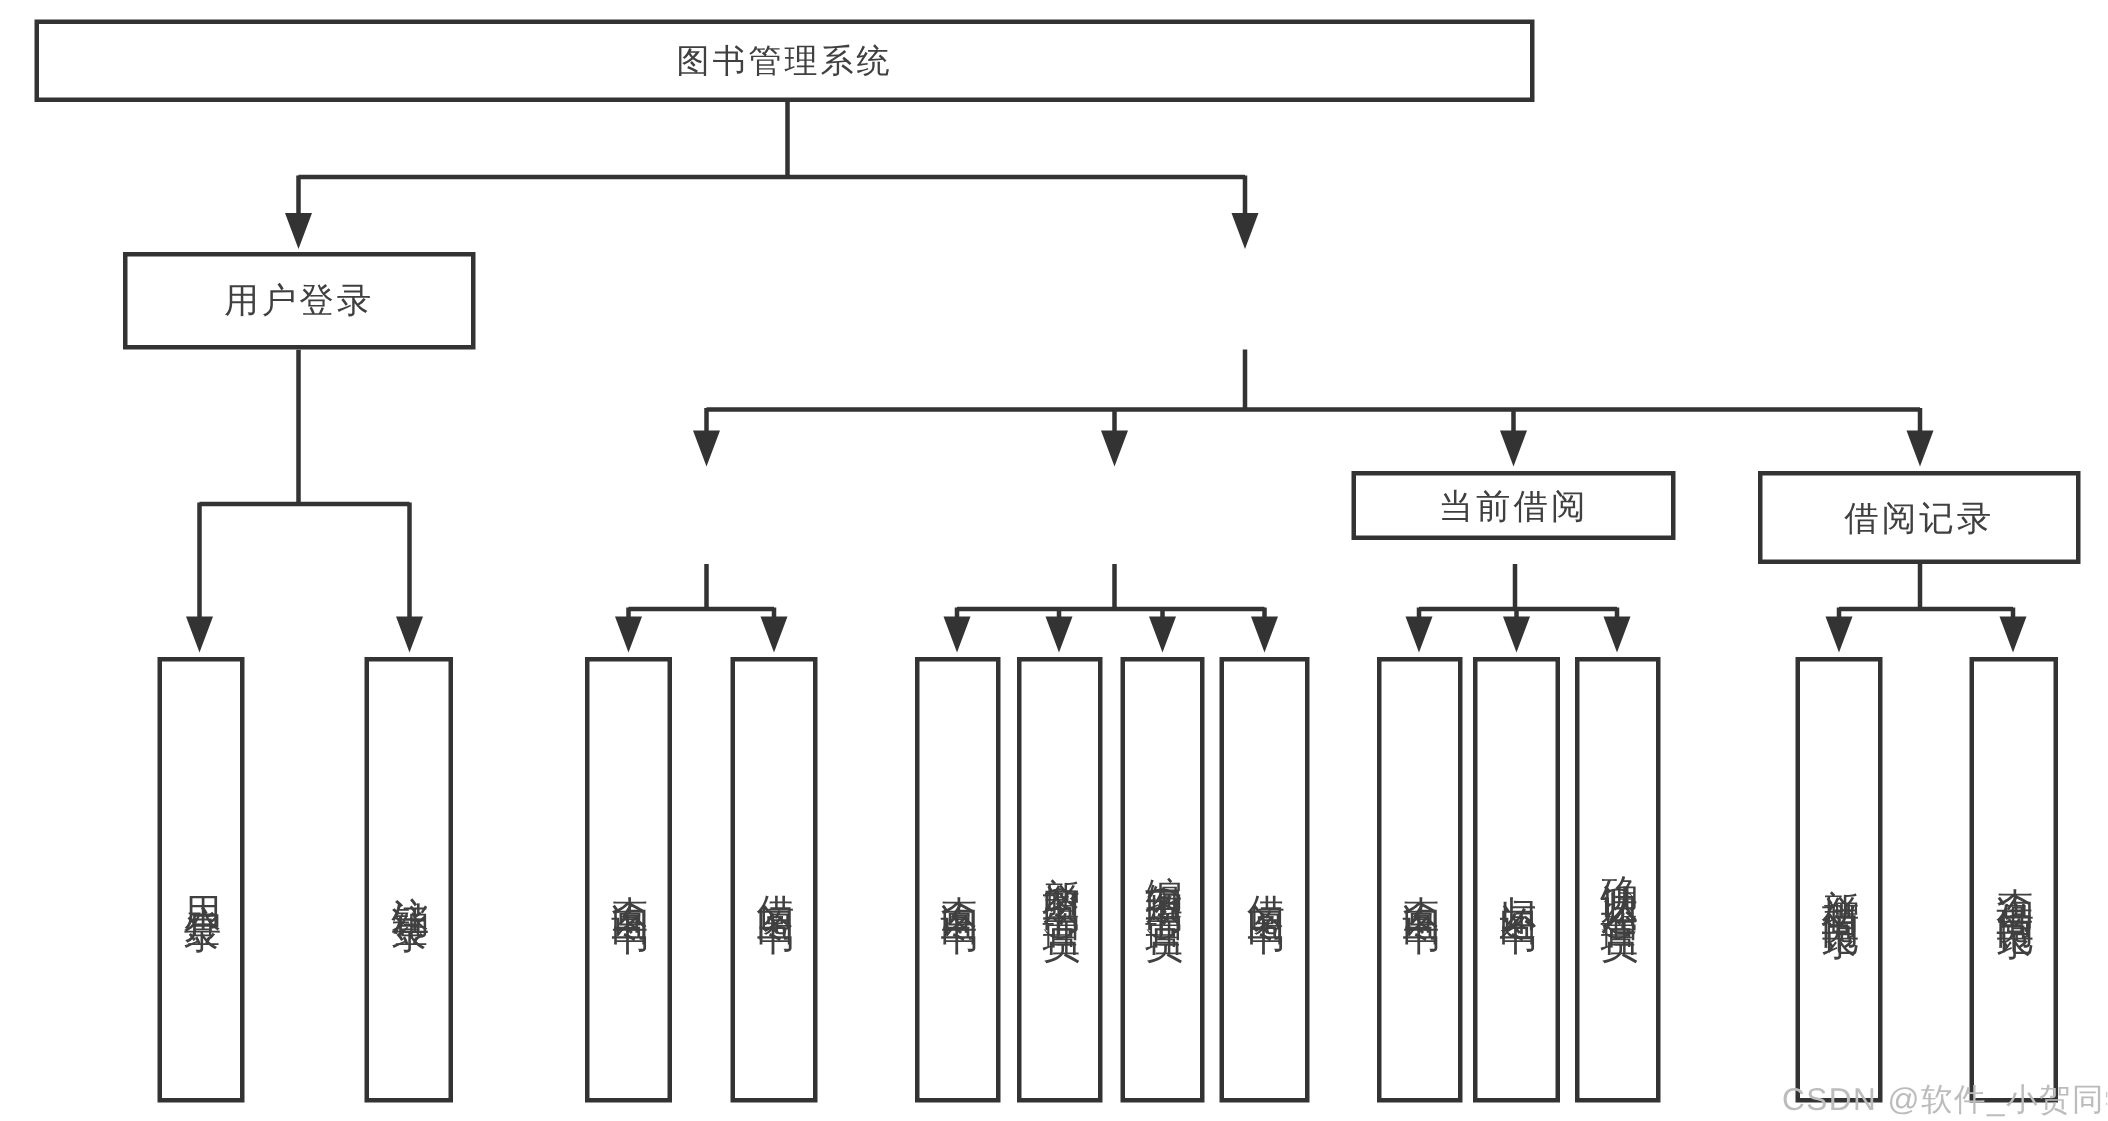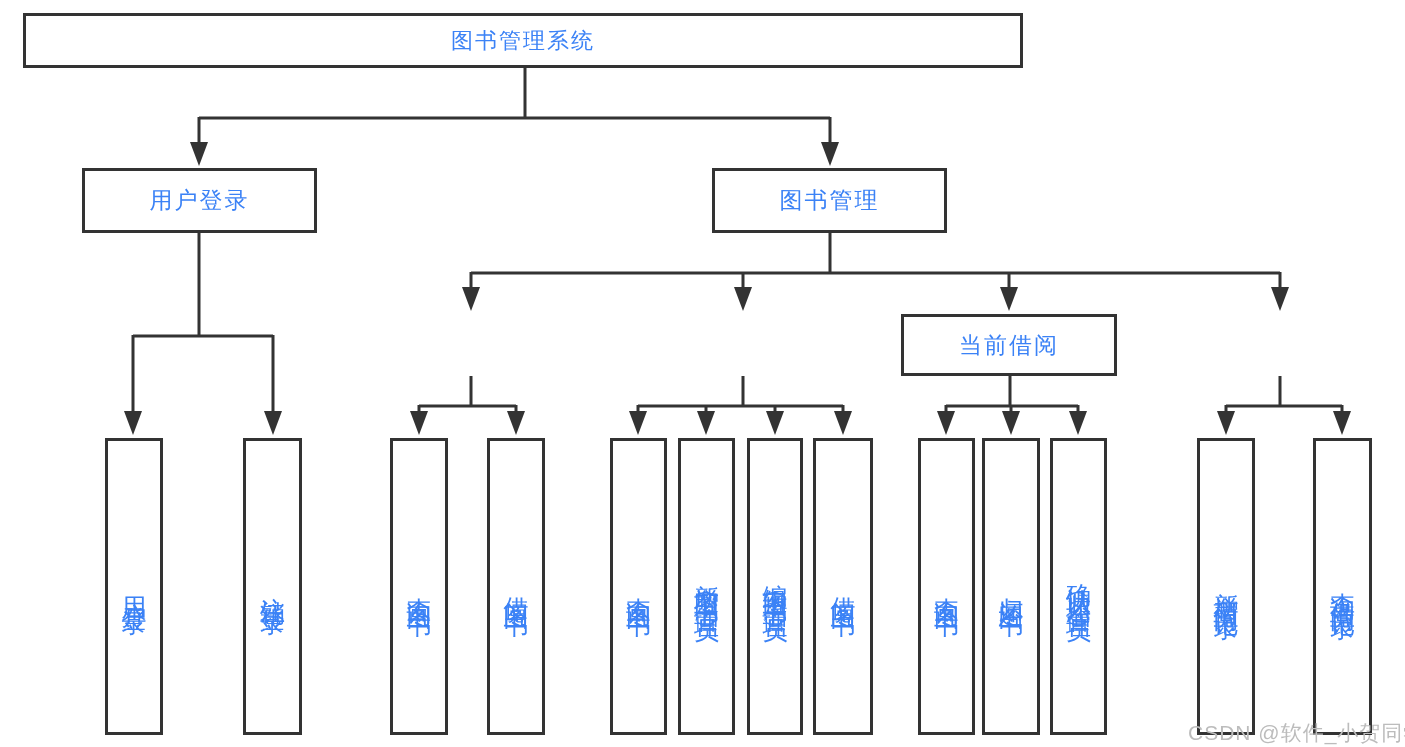--- a/index.html
+++ b/index.html
@@ -23,21 +23,21 @@
   }
   .box {
     position: absolute;
     box-sizing: border-box;
     border: 3px solid #333333;
     background: #ffffff;
     display: flex;
     align-items: center;
     justify-content: center;
     z-index: 2;
-    color: #3b82f6;
+    color: #404040;
   }
   .hlabel {
     font-size: 23px;
     letter-spacing: 2px;
     line-height: 1;
     white-space: nowrap;
   }
   .root .hlabel { font-size: 22px; }
   .leaf .vlabel {
     writing-mode: vertical-rl;
@@ -102,26 +102,26 @@
     </g>
   </svg>
 
   <div class="box root" style="left:23px;top:13px;width:1000px;height:55px">
     <span class="hlabel">图书管理系统</span>
   </div>
 
   <div class="box" style="left:82px;top:168px;width:235px;height:65px">
     <span class="hlabel">用户登录</span>
   </div>
-  <div class="box" style="left:712px;top:168px;width:235px;height:65px">
-    <span class="hlabel">图书管理</span>
+
+  <div class="box" style="left:901px;top:314px;width:216px;height:46px">
+    <span class="hlabel">当前借阅</span>
   </div>
-
-  <div class="box" style="left:901px;top:314px;width:216px;height:62px">
-    <span class="hlabel">当前借阅</span>
+  <div class="box" style="left:1172px;top:314px;width:215px;height:62px">
+    <span class="hlabel">借阅记录</span>
   </div>
 
   <div class="box leaf" style="left:105px;top:438px;width:58px;height:297px">
     <span class="vlabel">用户登录</span>
   </div>
   <div class="box leaf" style="left:243px;top:438px;width:59px;height:297px">
     <span class="vlabel">注销登录</span>
   </div>
 
   <div class="box leaf" style="left:390px;top:438px;width:58px;height:297px">

